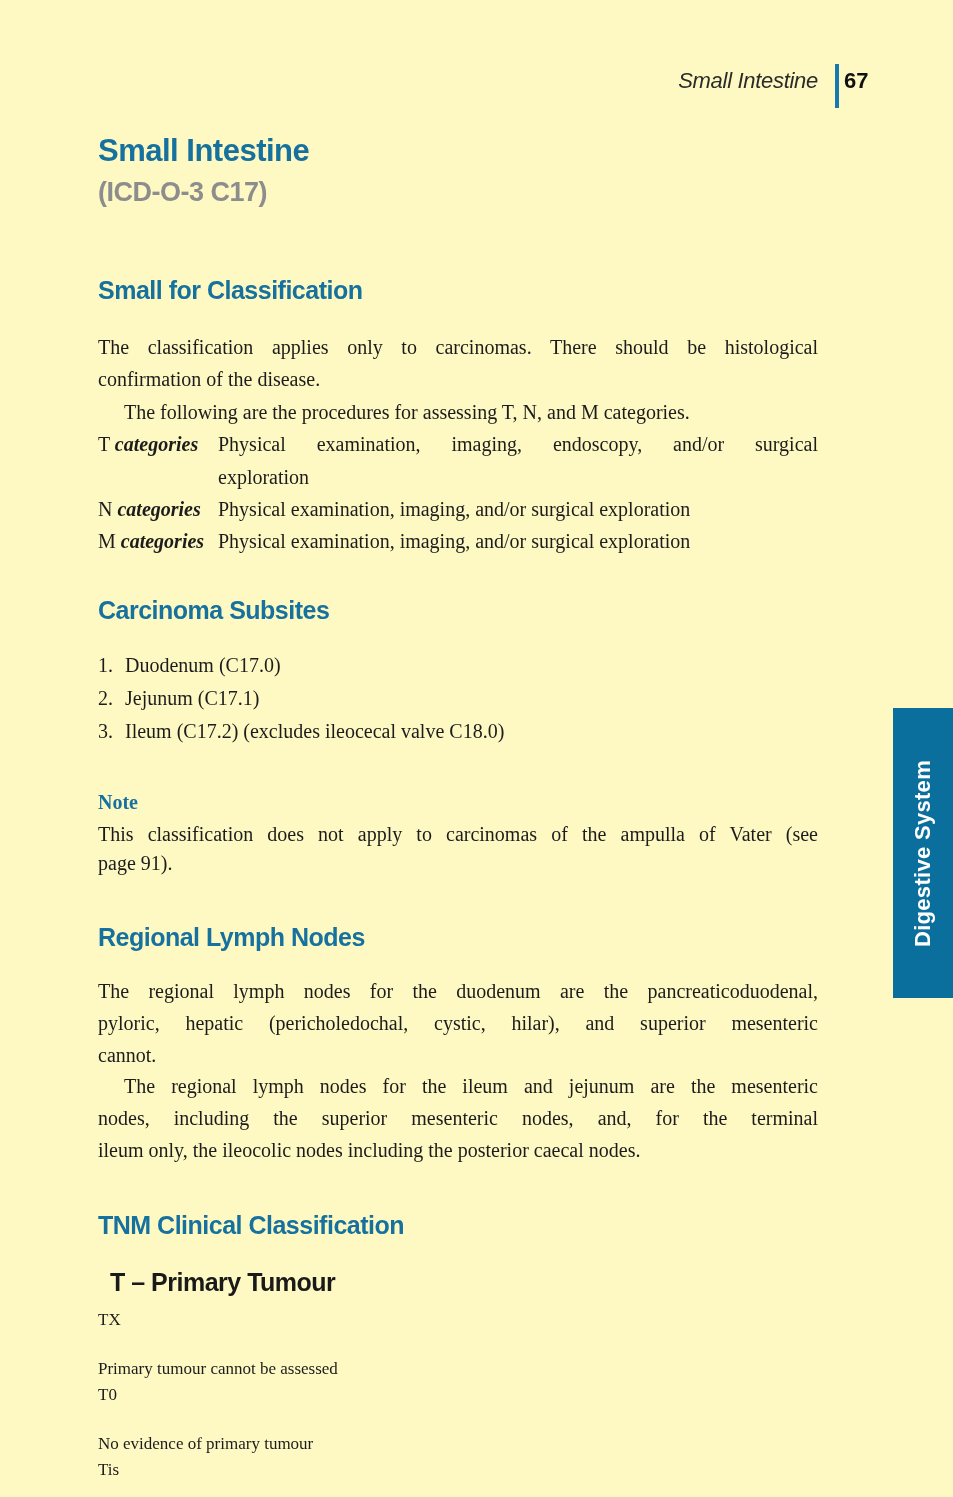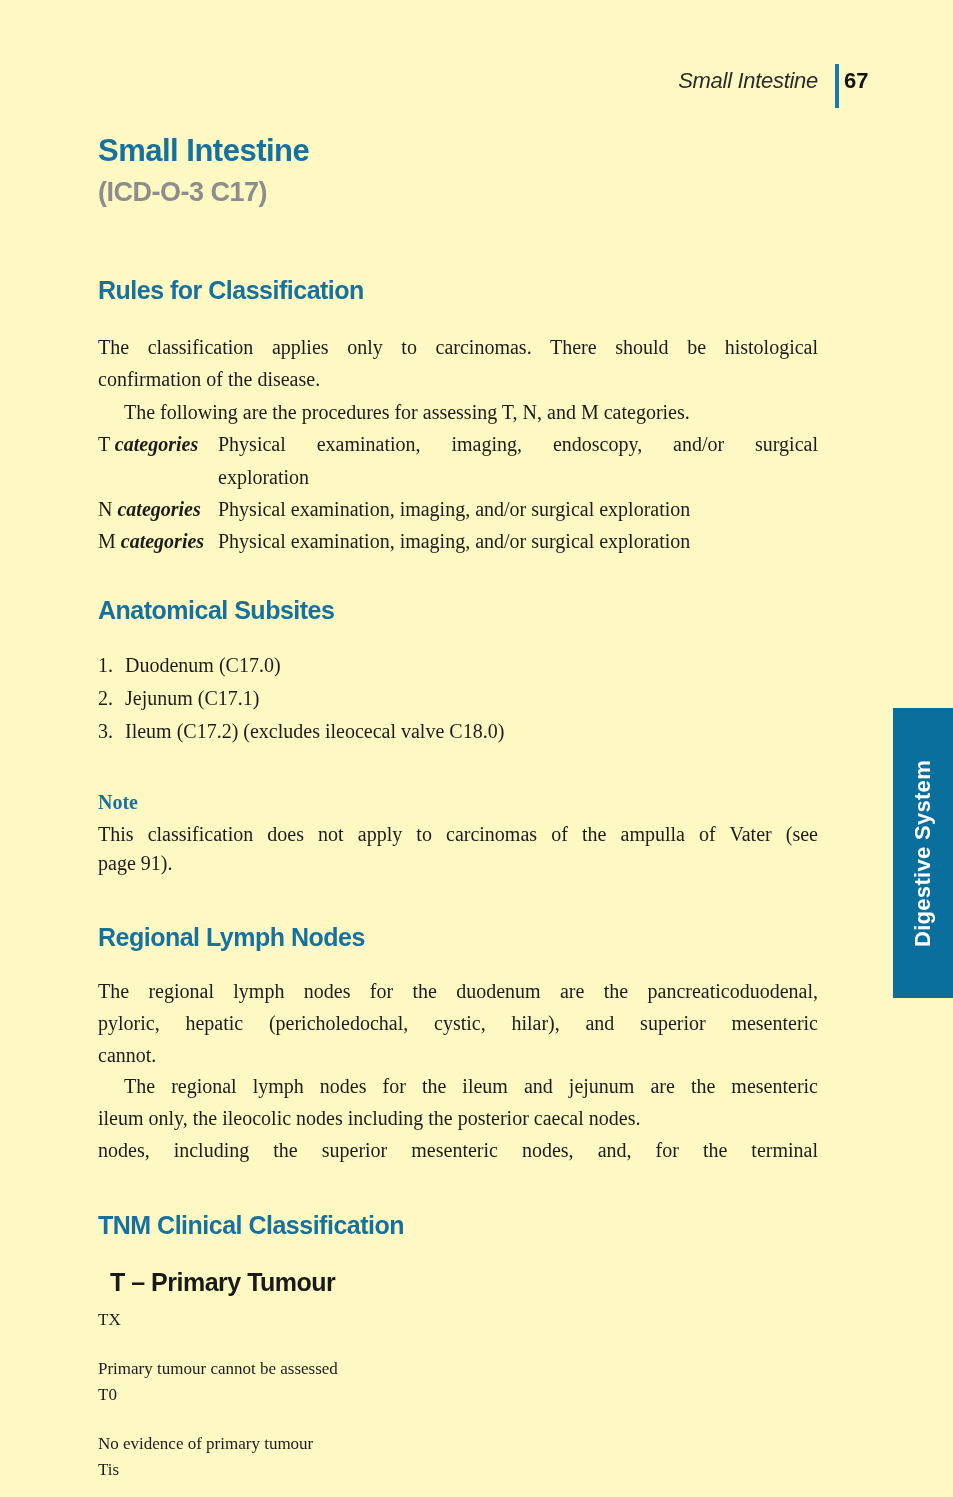--- a/index.html
+++ b/index.html
@@ -70,21 +70,21 @@
 
 <div class="page">
 
   <div class="rh-title">Small Intestine</div>
   <div class="rh-bar"></div>
   <div class="rh-page">67</div>
 
   <div class="title">Small Intestine</div>
   <div class="subtitle">(ICD-O-3 C17)</div>
 
-  <h2 class="sec" style="top:278px">Rules for Classification</h2>
+  <h2 class="sec" style="top:278px">Small for Classification</h2>
   <div class="body" style="top:331px">
     <div class="ln just">The classification applies only to carcinomas. There should be histological</div>
     <div class="ln">confirmation of the disease.</div>
     <div class="ln indent">The following are the procedures for assessing T, N, and M categories.</div>
 
     <div class="catrow">
       <div class="catlabel"><span>T</span> <span class="catword">categories</span></div>
       <div class="catdesc">
         <div class="ln just">Physical examination, imaging, endoscopy, and/or surgical</div>
         <div class="ln">exploration</div>
@@ -97,21 +97,21 @@
       </div>
     </div>
     <div class="catrow">
       <div class="catlabel"><span>M</span> <span class="catword">categories</span></div>
       <div class="catdesc">
         <div class="ln">Physical examination, imaging, and/or surgical exploration</div>
       </div>
     </div>
   </div>
 
-  <h2 class="sec" style="top:598px">Anatomical Subsites</h2>
+  <h2 class="sec" style="top:598px">Carcinoma Subsites</h2>
   <div class="list" style="top:649px">
     <div class="li">
       <div class="num">1.</div>
       <div>Duodenum (C17.0)</div>
     </div>
     <div class="li">
       <div class="num">2.</div>
       <div>Jejunum (C17.1)</div>
     </div>
     <div class="li">
@@ -125,22 +125,22 @@
     <div class="ln just">This classification does not apply to carcinomas of the ampulla of Vater (see</div>
     <div class="ln">page 91).</div>
   </div>
 
   <h2 class="sec" style="top:925px">Regional Lymph Nodes</h2>
   <div class="body reg" style="top:976px">
     <div class="ln just">The regional lymph nodes for the duodenum are the pancreaticoduodenal,</div>
     <div class="ln just">pyloric, hepatic (pericholedochal, cystic, hilar), and superior mesenteric</div>
     <div class="ln">cannot.</div>
     <div class="ln just indent">The regional lymph nodes for the ileum and jejunum are the mesenteric</div>
+    <div class="ln just">nodes, including the superior mesenteric nodes, and, for the terminal</div>
     <div class="ln">ileum only, the ileocolic nodes including the posterior caecal nodes.</div>
-    <div class="ln just">nodes, including the superior mesenteric nodes, and, for the terminal</div>
   </div>
 
   <h2 class="sec" style="top:1213px">TNM Clinical Classification</h2>
   <h3 class="subsec" style="top:1258px">T – Primary Tumour</h3>
   <div class="trows" style="top:1307px">
     <div class="trow">
       <div class="tcode">TX</div>
       <div>Primary tumour cannot be assessed</div>
     </div>
     <div class="trow">

